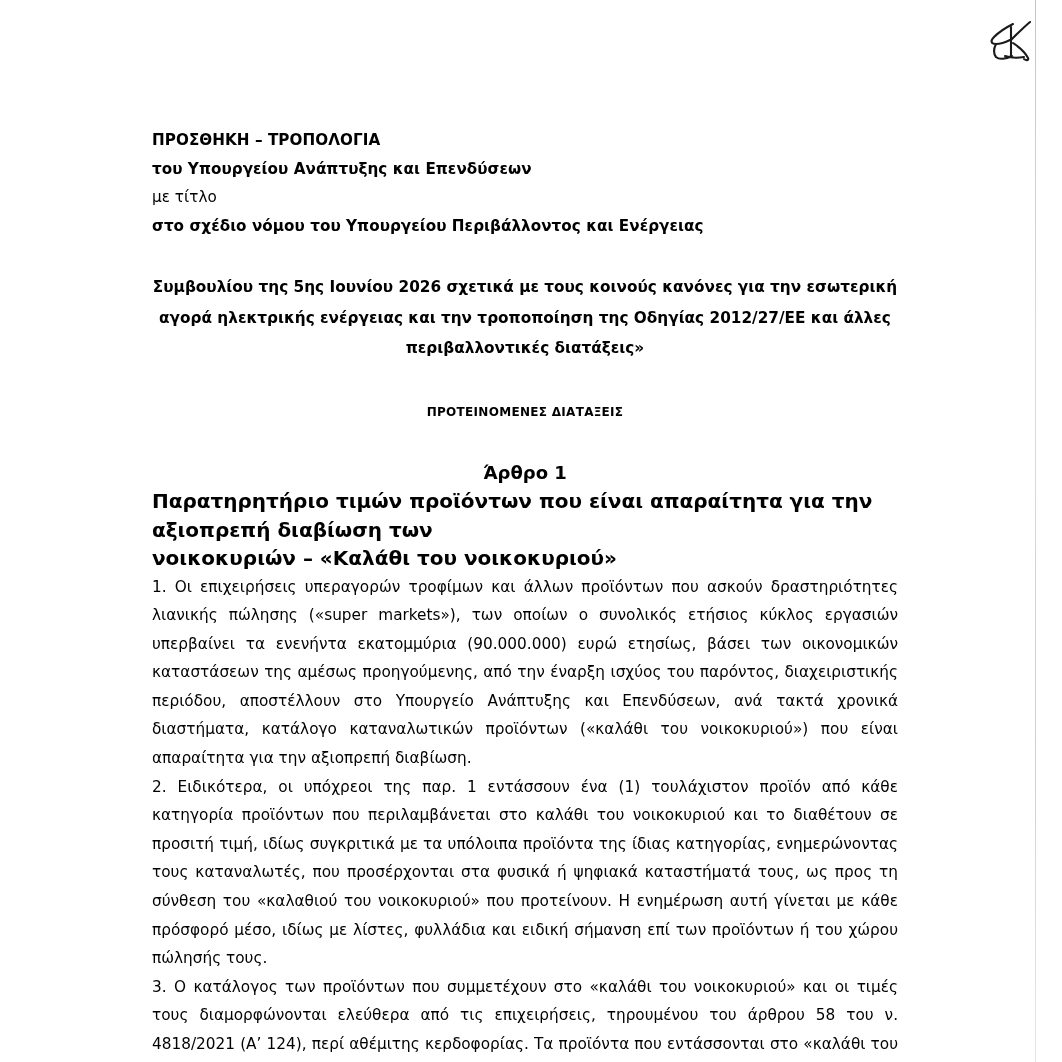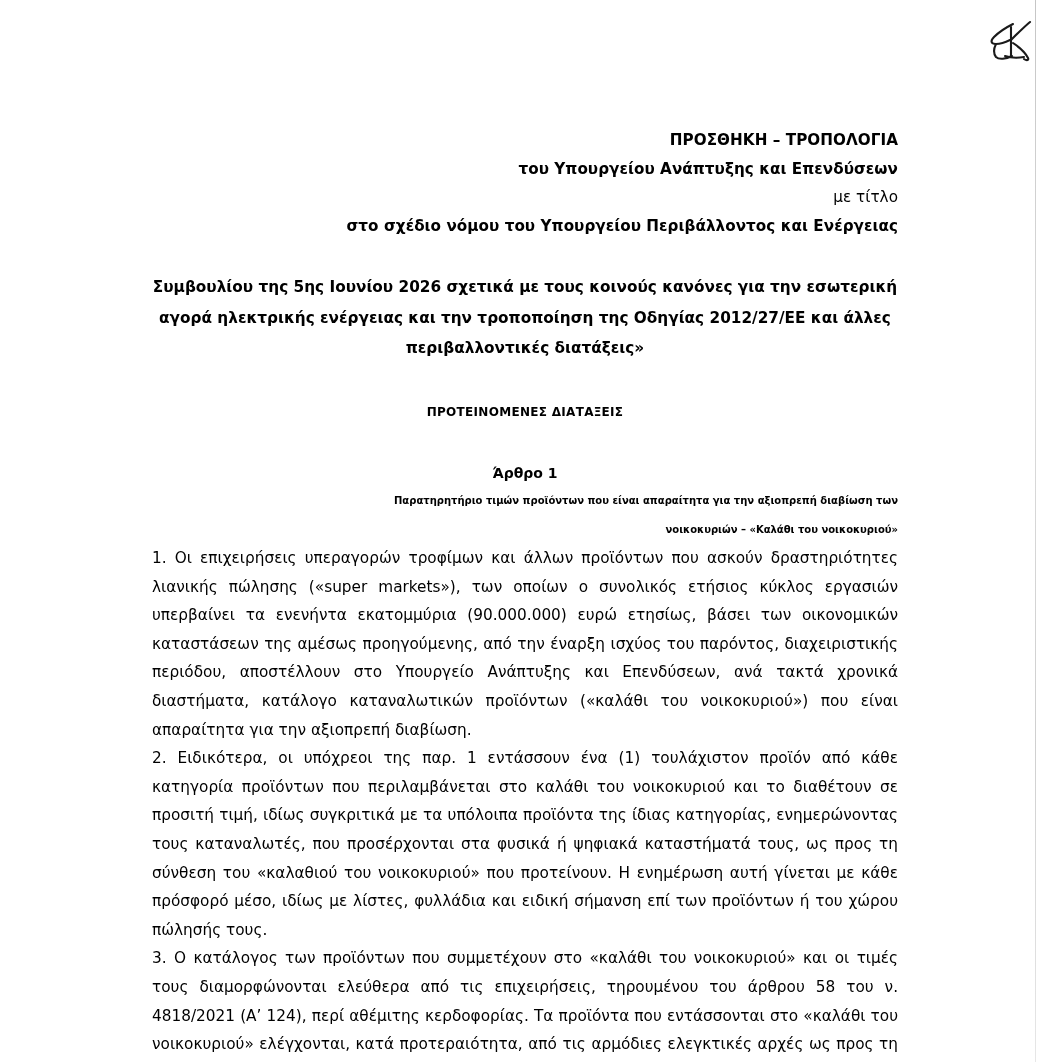--- a/index.html
+++ b/index.html
@@ -43,21 +43,21 @@
   .content {
     position: absolute;
     left: 152px;
     top: 0;
     width: 746px;
   }
   .hdr-block {
     margin-top: 126px;
   }
   .ctr {
-    text-align: right;
+    text-align: left;
     font-weight: bold;
     font-size: 15.2px;
     line-height: 28.5px;
     letter-spacing: 0.05px;
   }
   .ctr.reg {
     font-weight: normal;
   }
   .title-block {
     margin-top: 32px;
@@ -71,27 +71,27 @@
     text-align: center;
     font-weight: bold;
     font-size: 12px;
     line-height: 28px;
     letter-spacing: 0.3px;
   }
   .article-head {
     margin-top: 33px;
     text-align: center;
     font-weight: bold;
-    font-size: 14px;
+    font-size: 18px;
     line-height: 28.5px;
   }
   .article-sub {
-    text-align: right;
+    text-align: left;
     font-weight: bold;
-    font-size: 10px;
+    font-size: 20px;
     line-height: 28.5px;
   }
   p.body-par {
     margin: 0;
     text-align: justify;
     text-justify: inter-word;
     font-size: 15.3px;
     line-height: 28.6px;
     hyphens: none;
   }

